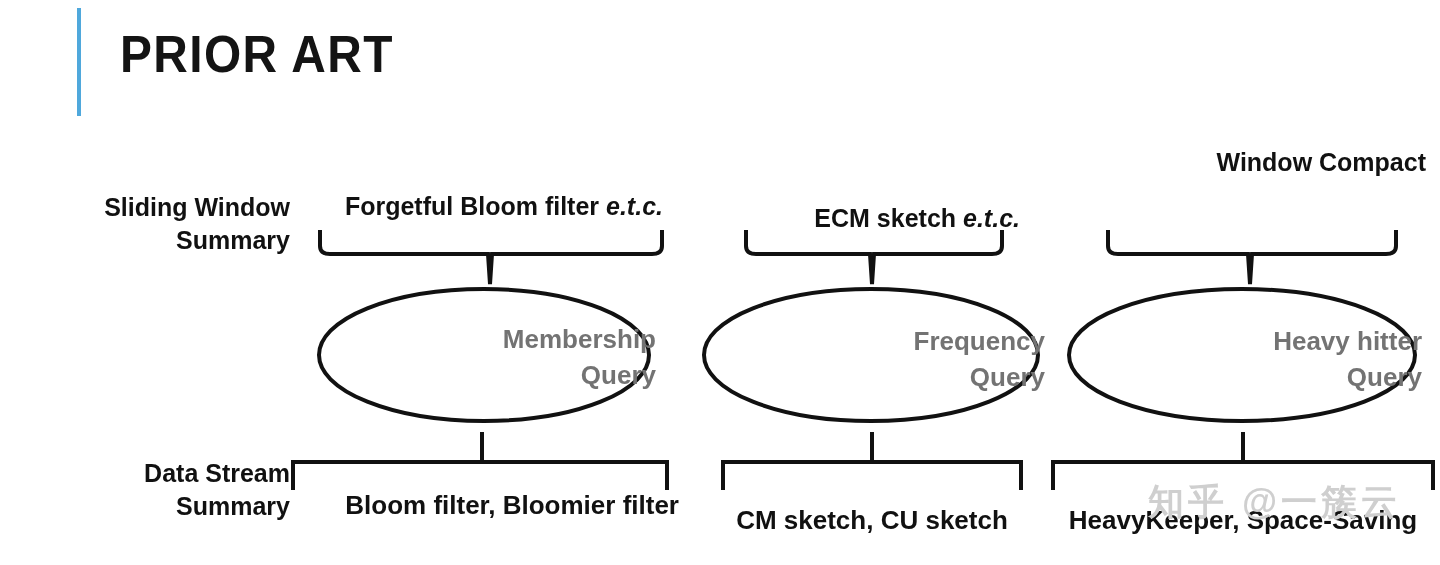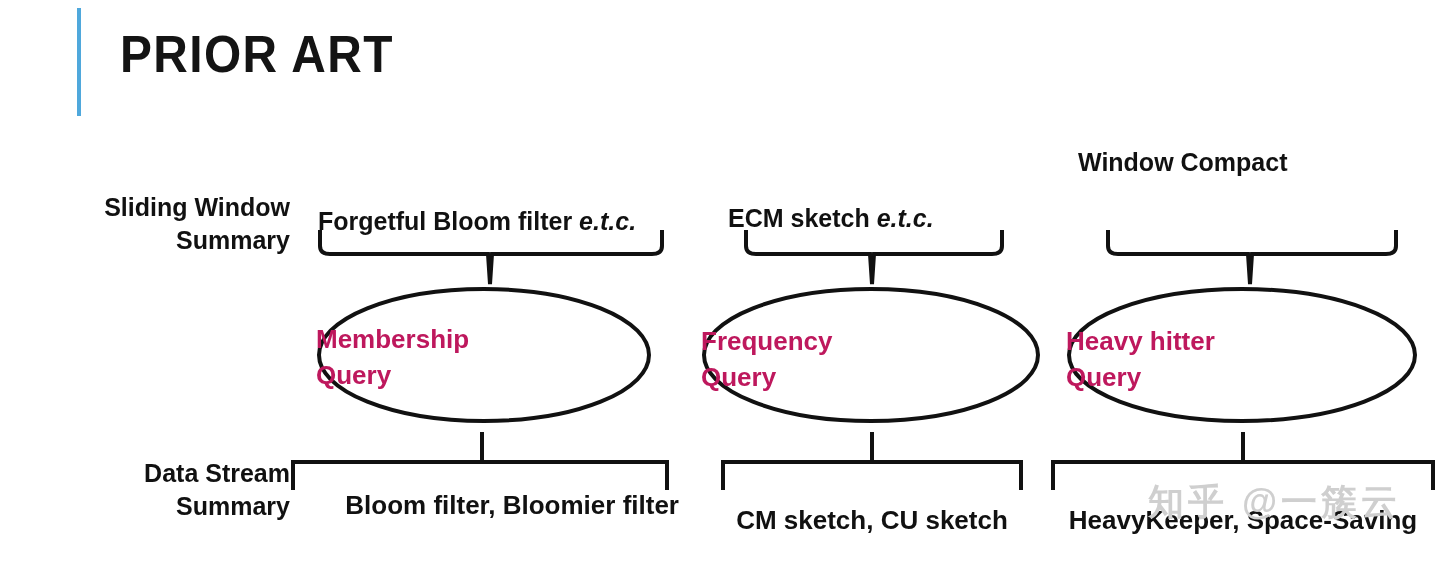--- a/index.html
+++ b/index.html
@@ -55,21 +55,21 @@
     left: 0px;
   }
   #row-label-sliding { top: 191px; }
   #row-label-datastream { top: 457px; }
 
   
   .column { position: absolute; top: 0; height: 565px; }
 
   .top-caption {
     position: absolute;
-    text-align: left;
+    text-align: right;
     font-weight: 700;
     font-size: 25px;
     line-height: 1.28;
     color: #111111;
     white-space: nowrap;
   }
   .top-caption em {
     font-style: italic;
     font-weight: 700;
   }
@@ -94,25 +94,25 @@
   }
 
   .ellipse-svg { position: absolute; overflow: visible; }
   .ellipse-svg ellipse {
     fill: #ffffff;
     stroke: #111111;
     stroke-width: 4;
   }
   .ellipse-label {
     position: absolute;
-    text-align: left;
+    text-align: right;
     font-weight: 700;
     font-size: 26px;
     line-height: 1.38;
-    color: #be185d;
+    color: #737373;
     white-space: nowrap;
   }
 
   
   #watermark {
     position: absolute;
     left: 1148px;
     top: 478px;
     font-size: 36px;
     font-weight: 700;
@@ -134,21 +134,21 @@
     <div>Sliding Window</div>
     <div>Summary</div>
   </div>
   <div class="row-label" id="row-label-datastream">
     <div>Data Stream</div>
     <div>Summary</div>
   </div>
 
   <div class="column">
 
-    <div class="top-caption" style="left:318px; top:190px; width:345px;margin-top:15px;">
+    <div class="top-caption" style="left:318px; top:190px; width:345px;">
       <div><span>Forgetful Bloom filter </span><em>e.t.c.</em></div>
     </div>
 
     <svg class="bracket-svg" style="left:318px; top:228px;" width="348" height="62" viewBox="0 0 348 62">
       <path d="M2,2 L2,18 Q2,26 12,26 L168,26 L170,26 L172,56 L174,26 L176,26 L334,26 Q344,26 344,18 L344,2"></path>
     </svg>
 
     <svg class="ellipse-svg" style="left:316px; top:286px;" width="340" height="140" viewBox="0 0 340 140">
       <ellipse cx="168" cy="69" rx="165" ry="66"></ellipse>
     </svg>

